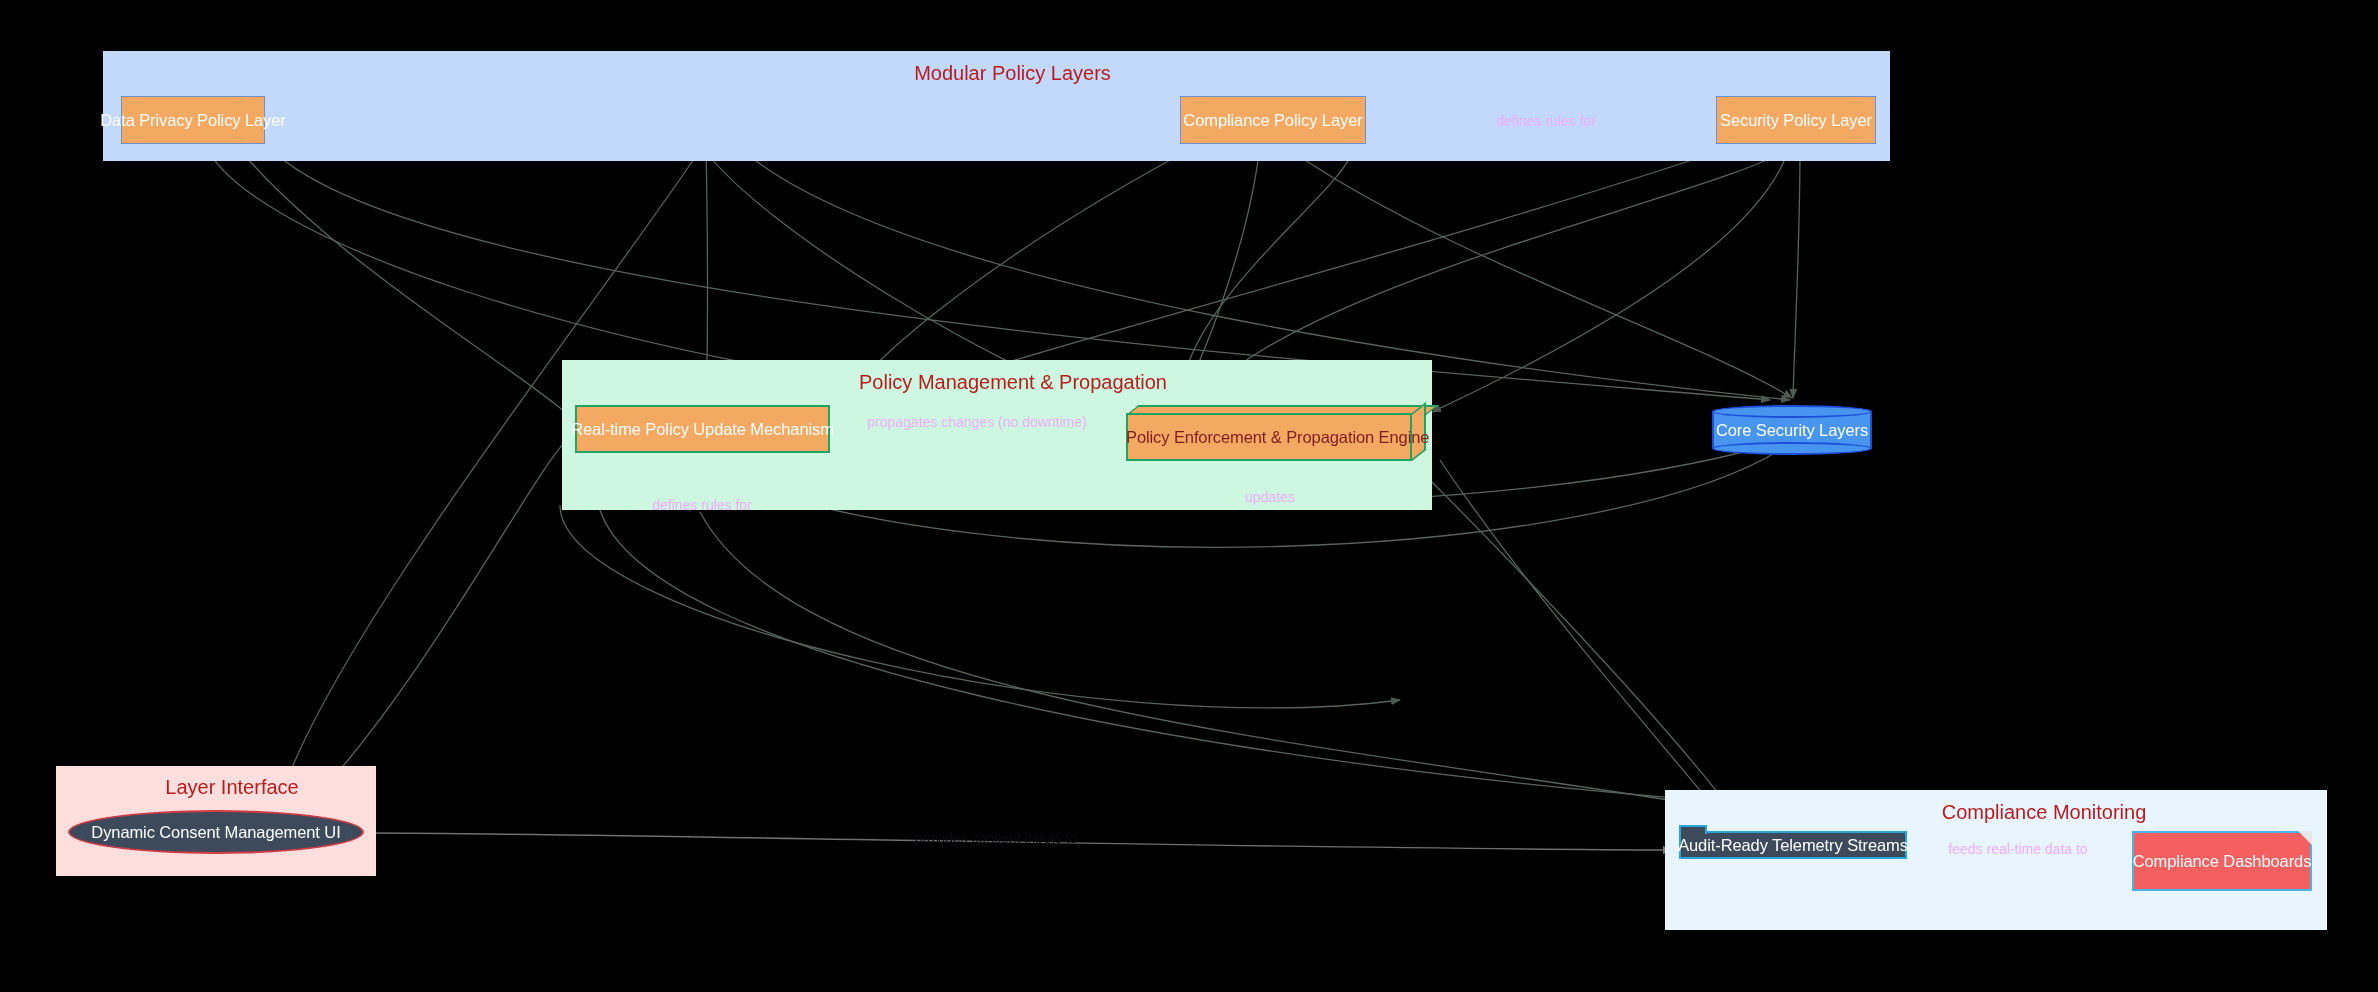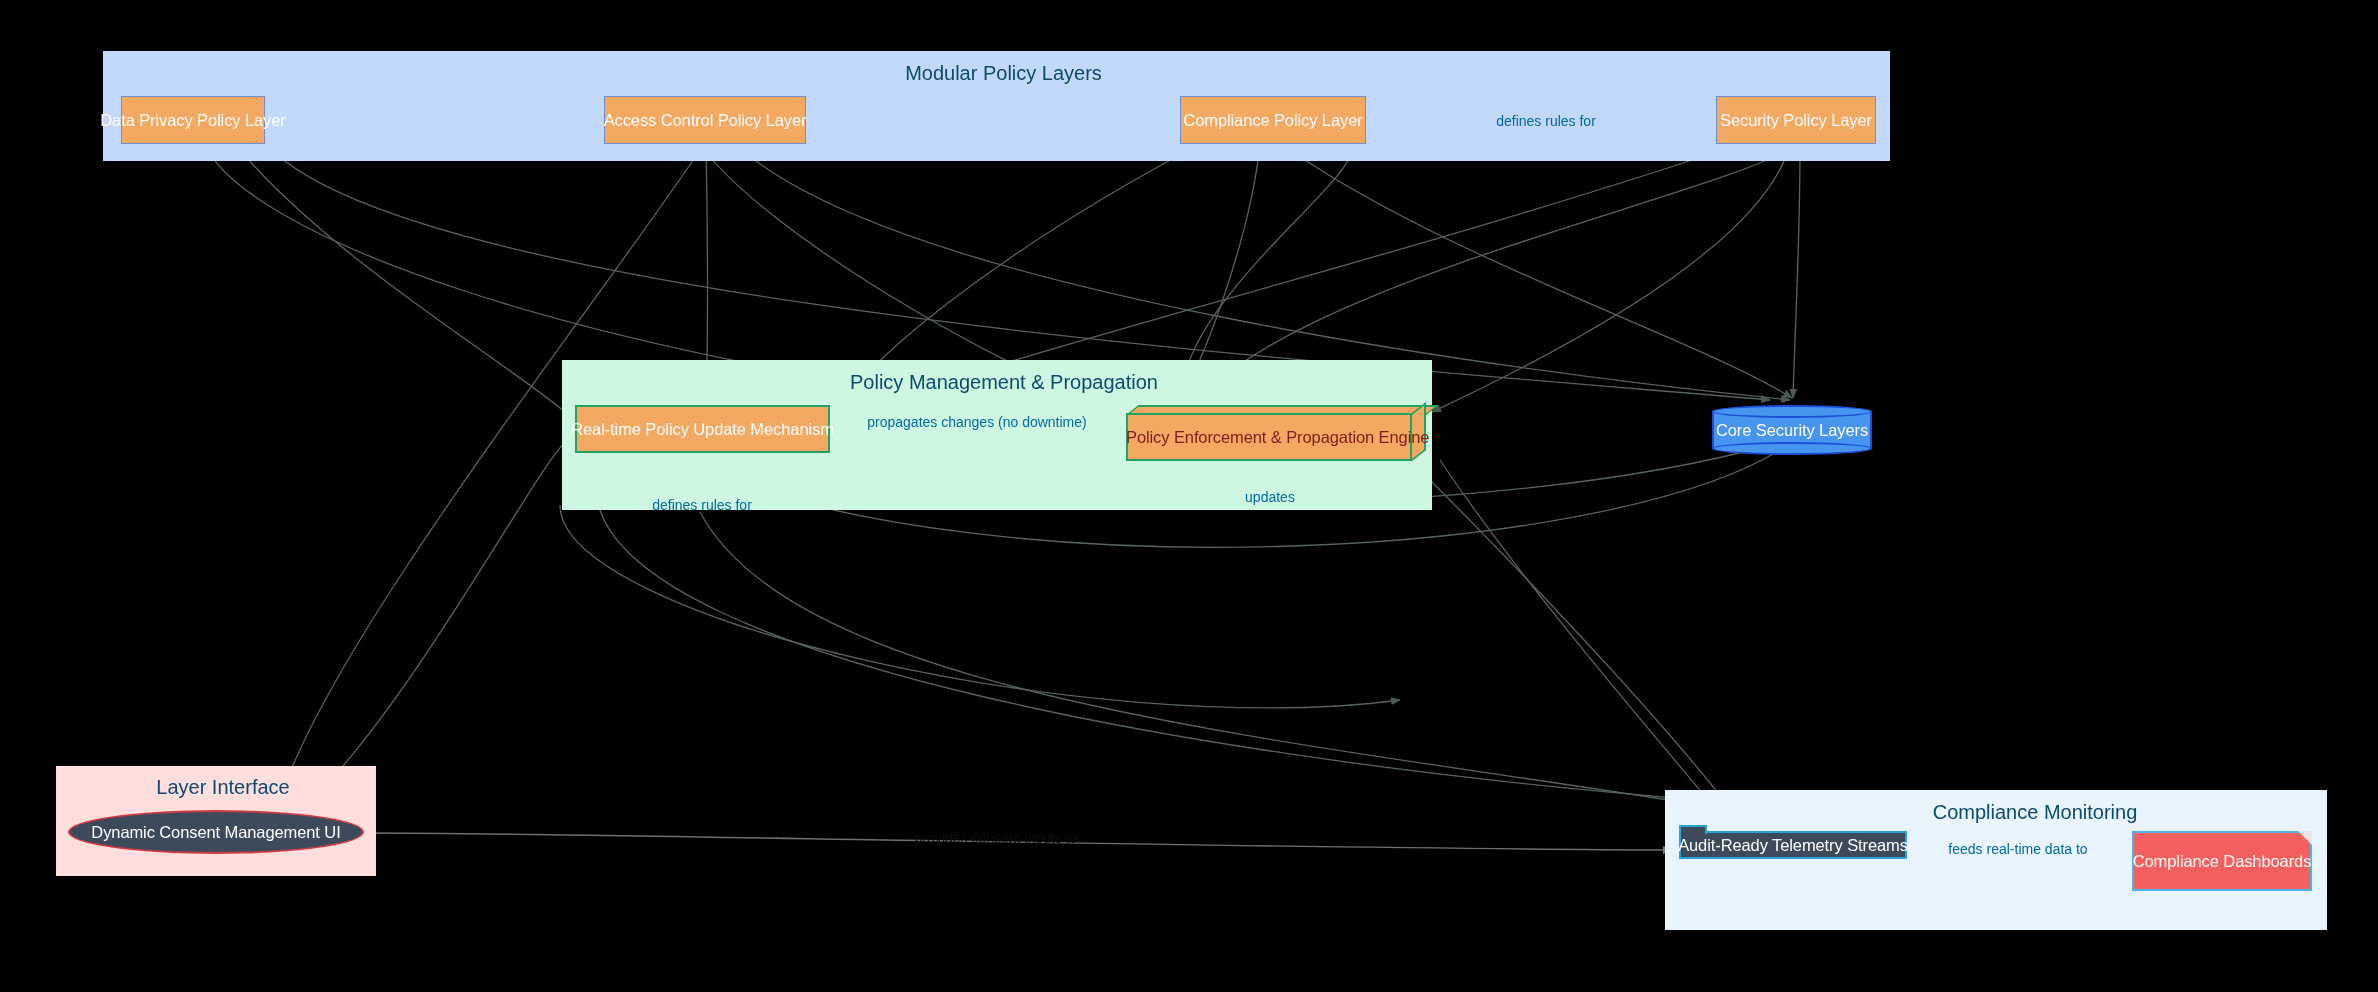--- a/index.html
+++ b/index.html
@@ -28,25 +28,25 @@
     pointer-events: none;
   }
 
   
   .cluster {
     position: absolute;
     box-sizing: border-box;
   }
   .cluster-title {
     position: absolute;
-    left: 7px;
+    left: 16px;
     width: 100%;
     text-align: center;
     font-size: 20px;
-    color: #0c4a6e;
+    color: #b91c1c;
     font-family: "Liberation Sans", sans-serif;
     white-space: nowrap;
   }
 
   #cluster-policy-layers {
     left: 103px; top: 51px; width: 1787px; height: 110px;
     background: #c3d9fb;
     border: 1px solid #c3d9fb;
   }
   #cluster-policy-layers .cluster-title { top: 10px; }
@@ -230,21 +230,21 @@
     right: -2px; top: -2px;
     width: 0; height: 0;
     border-top: 14px solid #e8e8e8;
     border-left: 14px solid transparent;
   }
 
   
   .edge-label {
     position: absolute;
     font-size: 14px;
-    color: #0369a1;
+    color: #f0abfc;
     font-family: "Liberation Sans", sans-serif;
     white-space: nowrap;
     transform: translateX(-50%);
     z-index: 6;
   }
   .edge-label.on-dark { color: #0c0d10; }
 </style>
 </head>
 <body>
 
@@ -329,23 +329,20 @@
   </div>
 
   <div class="cluster" id="cluster-compliance-monitoring">
     <div class="cluster-title">Compliance Monitoring</div>
   </div>
 
   <div class="node policy-layer" id="node-data-privacy">
     <span>Data Privacy Policy Layer</span>
   </div>
 
-  <div class="node policy-layer" id="node-access-control">
-    <span>Access Control Policy Layer</span>
-  </div>
 
   <div class="node policy-layer" id="node-compliance-layer">
     <span>Compliance Policy Layer</span>
   </div>
 
   <div class="node policy-layer" id="node-security-layer">
     <span>Security Policy Layer</span>
   </div>
 
   <div class="node policy-green" id="node-realtime-update">

